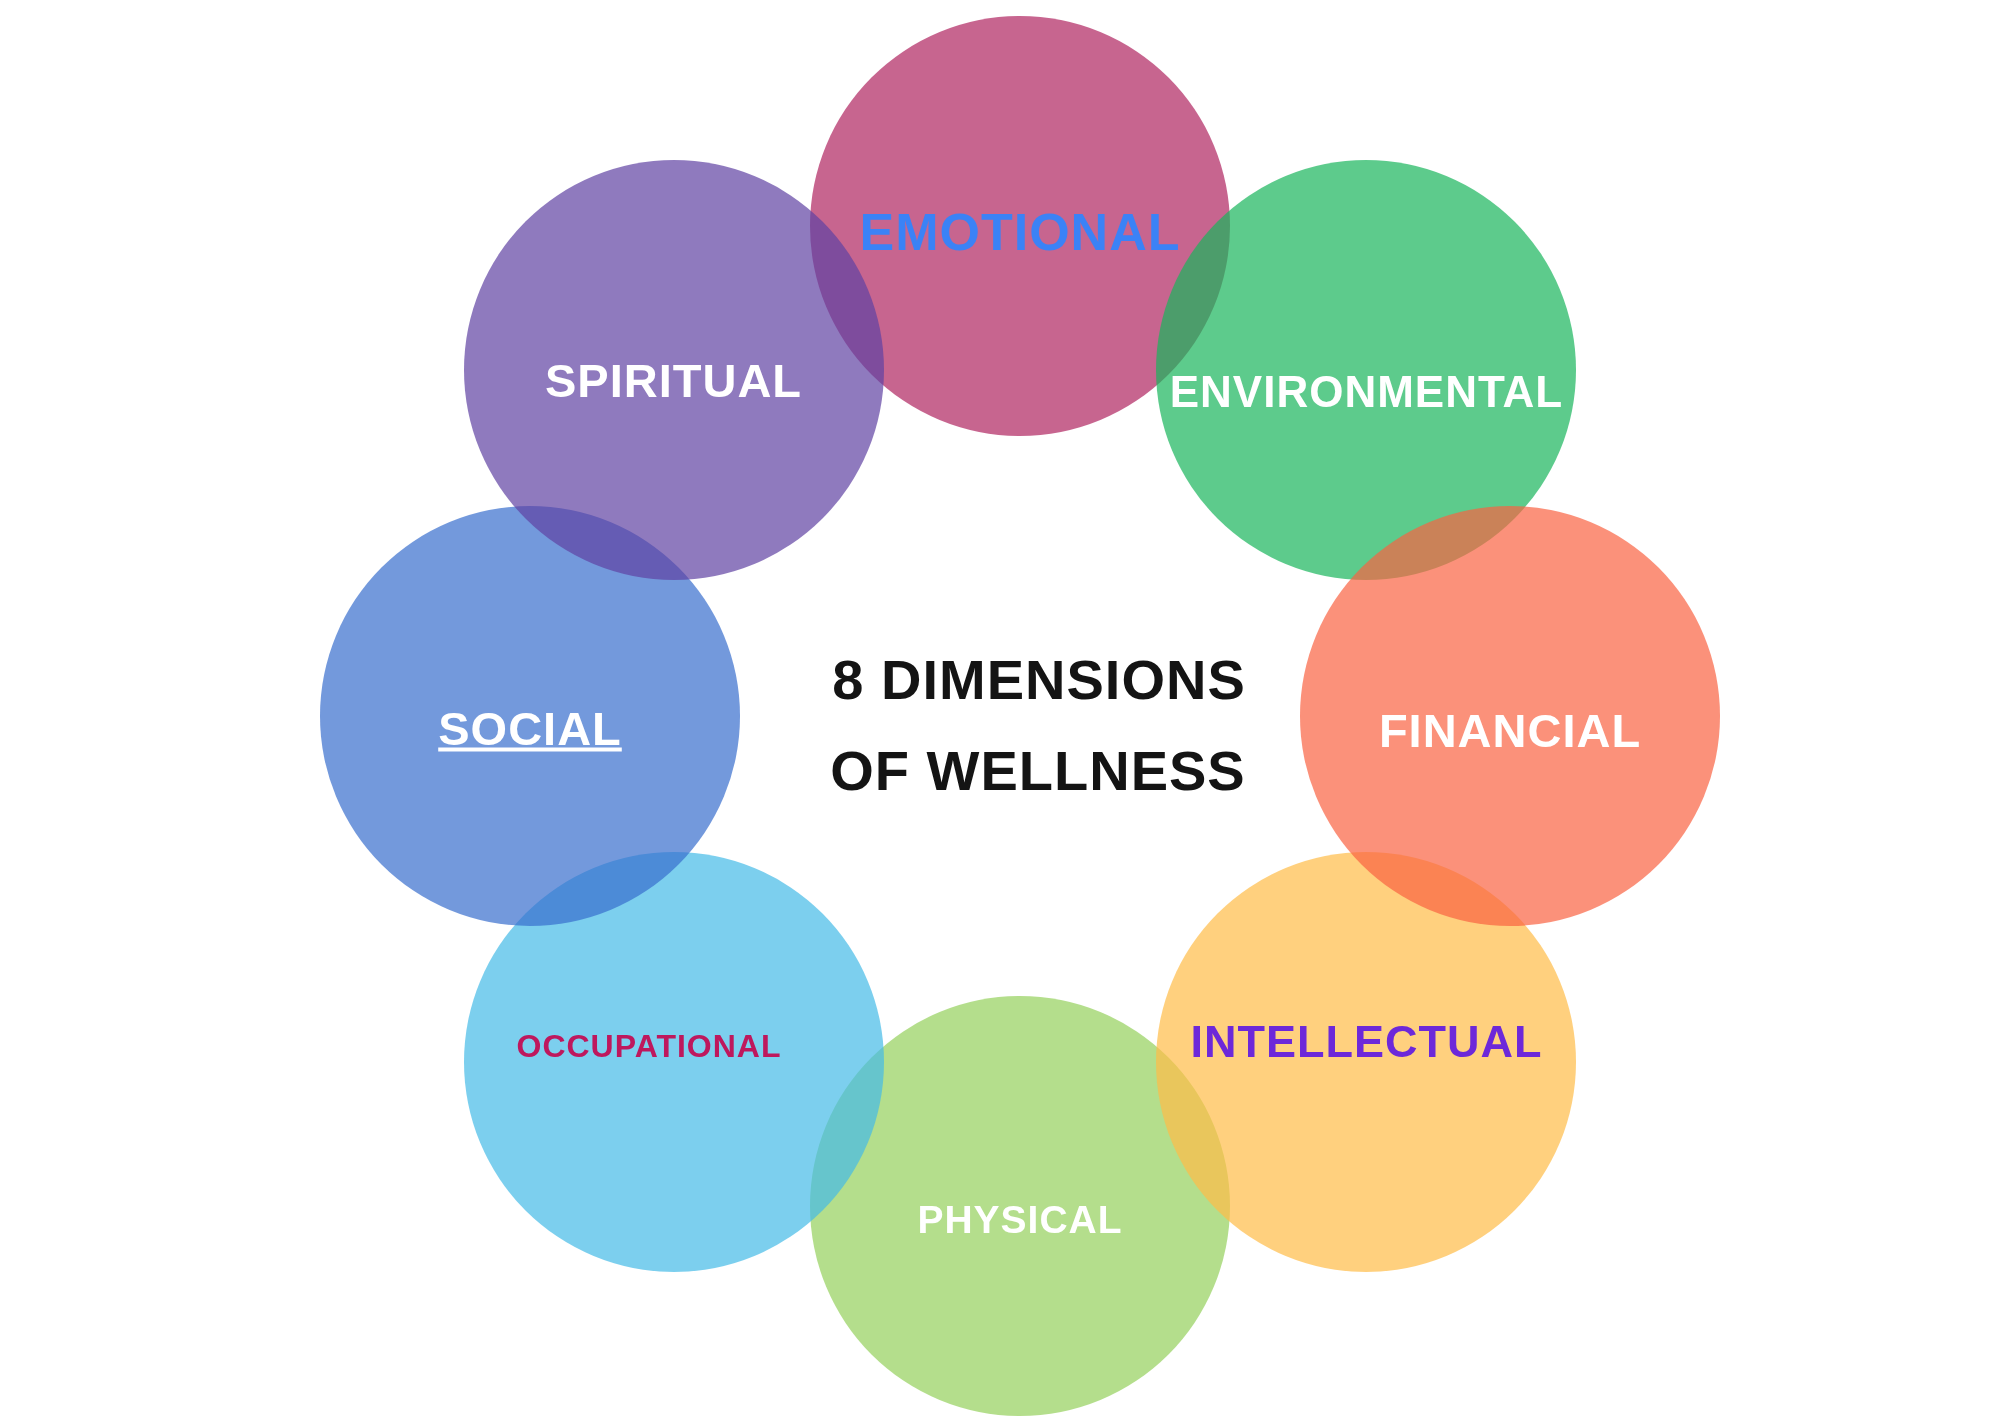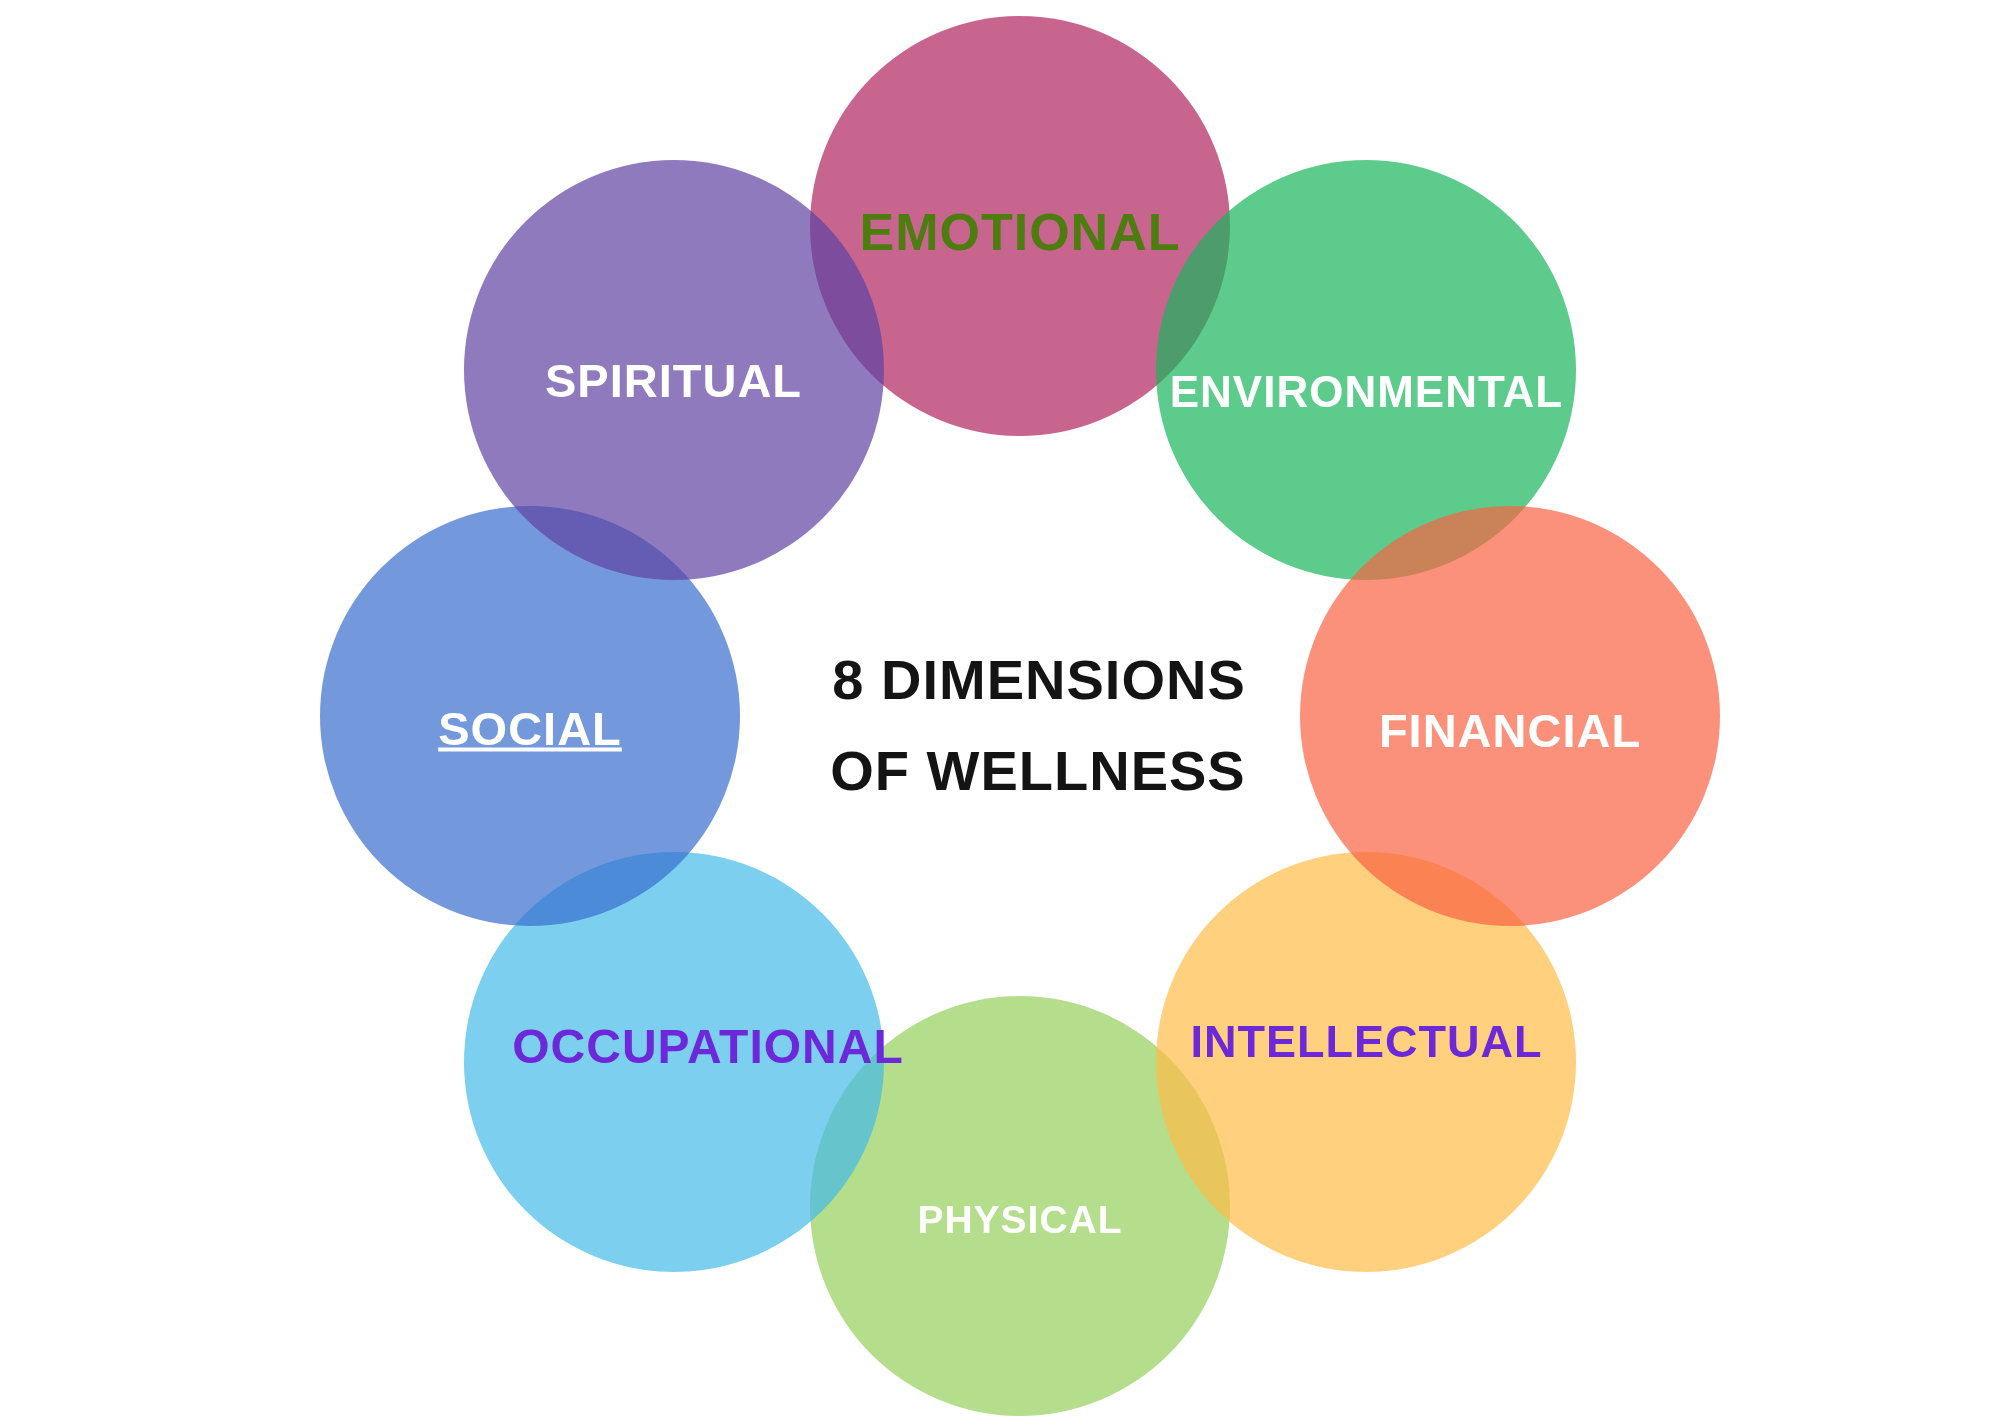--- a/index.html
+++ b/index.html
@@ -41,29 +41,29 @@
     white-space: nowrap;
     z-index: 10;
   }
 </style>
 </head>
 <body>
 
 <div class="canvas">
   <div id="circles-layer">
       <div class="circle" style="left: 810px; top: 16px; width: 420px; height: 420px; background: rgba(175, 36, 96, 0.7);"></div>
-      <span class="dim-label" style="left: 1020px; top: 232px; font-size: 52px; color: #4d7c0f; z-index: 6;">EMOTIONAL</span>
+      <span class="dim-label" style="left: 1020px; top: 232px; font-size: 52px; color: #3b82f6; z-index: 6;">EMOTIONAL</span>
       <div class="circle" style="left: 810px; top: 996px; width: 420px; height: 420px; background: rgba(148, 208, 91, 0.7);"></div>
       <span class="dim-label" style="left: 1020px; top: 1220px; font-size: 39px; color: rgb(255, 255, 255); z-index: 6;">PHYSICAL</span>
       <div class="circle" style="left: 1156.48px; top: 159.518px; width: 420px; height: 420px; background: rgba(24, 181, 91, 0.7);"></div>
       <span class="dim-label" style="left: 1366.48px; top: 391.518px; font-size: 44px; color: rgb(255, 255, 255); z-index: 6;">ENVIRONMENTAL</span>
       <div class="circle" style="left: 1156.48px; top: 852.482px; width: 420px; height: 420px; background: rgba(255, 188, 71, 0.7);"></div>
       <span class="dim-label" style="left: 1366.48px; top: 1042.48px; font-size: 45px; color: #6d28d9; z-index: 6;">INTELLECTUAL</span>
       <div class="circle" style="left: 463.518px; top: 852.482px; width: 420px; height: 420px; background: rgba(68, 186, 231, 0.7);"></div>
-      <span class="dim-label" style="left: 708px; top: 1046.48px; font-size: 48px; color: #6d28d9; z-index: 6;">OCCUPATIONAL</span>
+      <span class="dim-label" style="left: 649px; top: 1046.48px; font-size: 32px; color: #be185d; z-index: 6;">OCCUPATIONAL</span>
       <div class="circle" style="left: 1300px; top: 506px; width: 420px; height: 420px; background: rgba(249, 99, 66, 0.7);"></div>
       <span class="dim-label" style="left: 1510px; top: 730px; font-size: 47px; color: rgb(255, 255, 255); z-index: 6;">FINANCIAL</span>
       <div class="circle" style="left: 320px; top: 506px; width: 420px; height: 420px; background: rgba(56, 109, 205, 0.7);"></div>
       <span class="dim-label" style="left: 530px; top: 728px; font-size: 47px; color: rgb(255, 255, 255); z-index: 6; text-decoration: underline;">SOCIAL</span>
       <div class="circle" style="left: 463.518px; top: 159.518px; width: 420px; height: 420px; background: rgba(95, 66, 162, 0.7);"></div>
       <span class="dim-label" style="left: 673.518px; top: 379.518px; font-size: 47px; color: rgb(255, 255, 255); z-index: 6;">SPIRITUAL</span>
     </div>
   <div class="center-title" style="color: rgb(20, 20, 20);">
     <div>8 DIMENSIONS</div>
     <div>OF WELLNESS</div>

